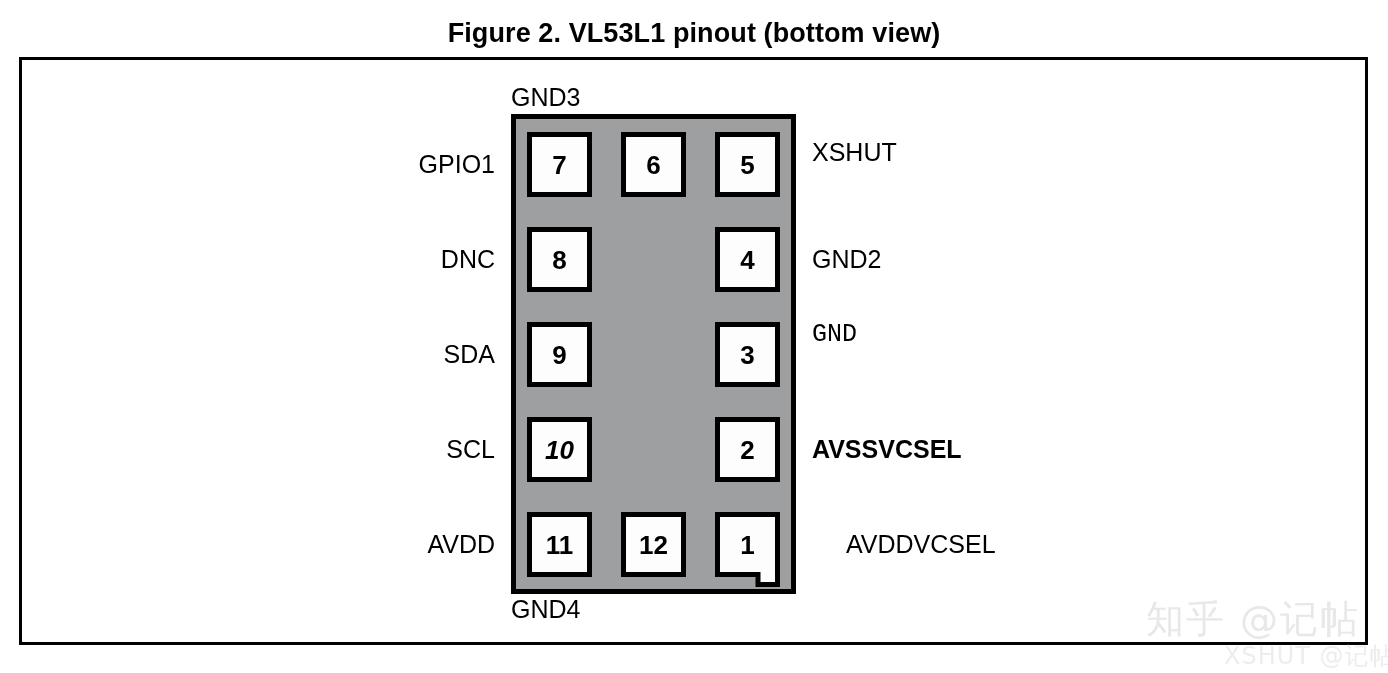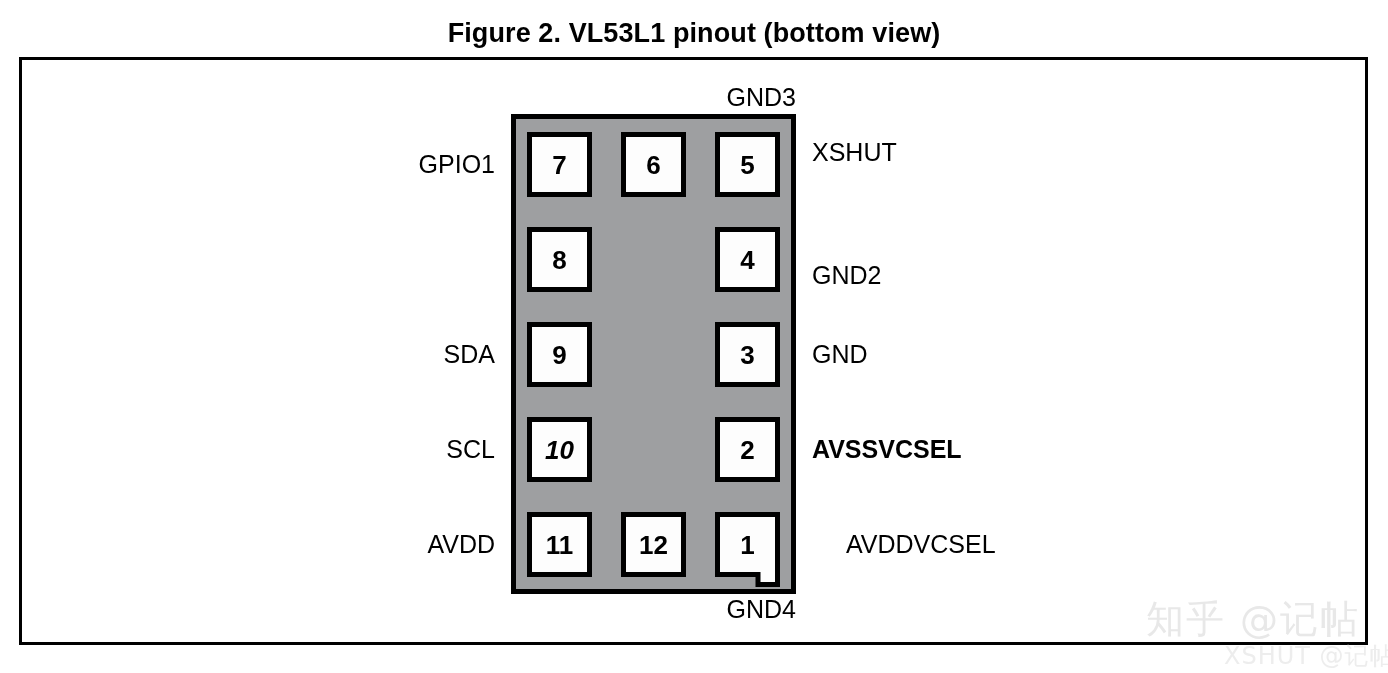--- a/index.html
+++ b/index.html
@@ -129,21 +129,21 @@
     width: 400px;
     left: 812px;
     height: 25px;
   }
 
   
   .edge-label {
     position: absolute;
     width: 285px;
     left: 511px;
-    text-align: right;
+    text-align: left;
     font-size: 25px;
     line-height: 1;
     white-space: nowrap;
   }
   #label-gnd3 { top: 85px; }
   #label-gnd4 { top: 597px; }
 
   
   #watermark-zhihu {
     position: absolute;
@@ -188,40 +188,43 @@
   <div class="pad" style="left:621px; top:132px;">
     <span>6</span>
   </div>
   <div class="pad" style="left:715px; top:132px;">
     <span>5</span>
   </div>
   <div class="label-right-wrap" style="top:140px;">
     <div class="side-label right">XSHUT</div>
   </div>
 
+  <div class="label-left-wrap" style="top:247px;">
+    <div class="side-label left">DNC</div>
+  </div>
   <div class="pad" style="left:527px; top:227px;">
     <span>8</span>
   </div>
   <div class="pad" style="left:715px; top:227px;">
     <span>4</span>
   </div>
-  <div class="label-right-wrap" style="top:263px;">
+  <div class="label-right-wrap" style="top:247px;">
     <div class="side-label right">GND2</div>
   </div>
 
   <div class="label-left-wrap" style="top:342px;">
     <div class="side-label left">SDA</div>
   </div>
   <div class="pad" style="left:527px; top:322px;">
     <span>9</span>
   </div>
   <div class="pad" style="left:715px; top:322px;">
     <span>3</span>
   </div>
-  <div class="label-right-wrap" style="top:342px;">
+  <div class="label-right-wrap" style="top:322px;font-family:Liberation Mono, monospace;">
     <div class="side-label right">GND</div>
   </div>
 
   <div class="label-left-wrap" style="top:437px;">
     <div class="side-label left">SCL</div>
   </div>
   <div class="pad" style="left:527px; top:417px;font-style:italic;">
     <span>10</span>
   </div>
   <div class="pad" style="left:715px; top:417px;">

